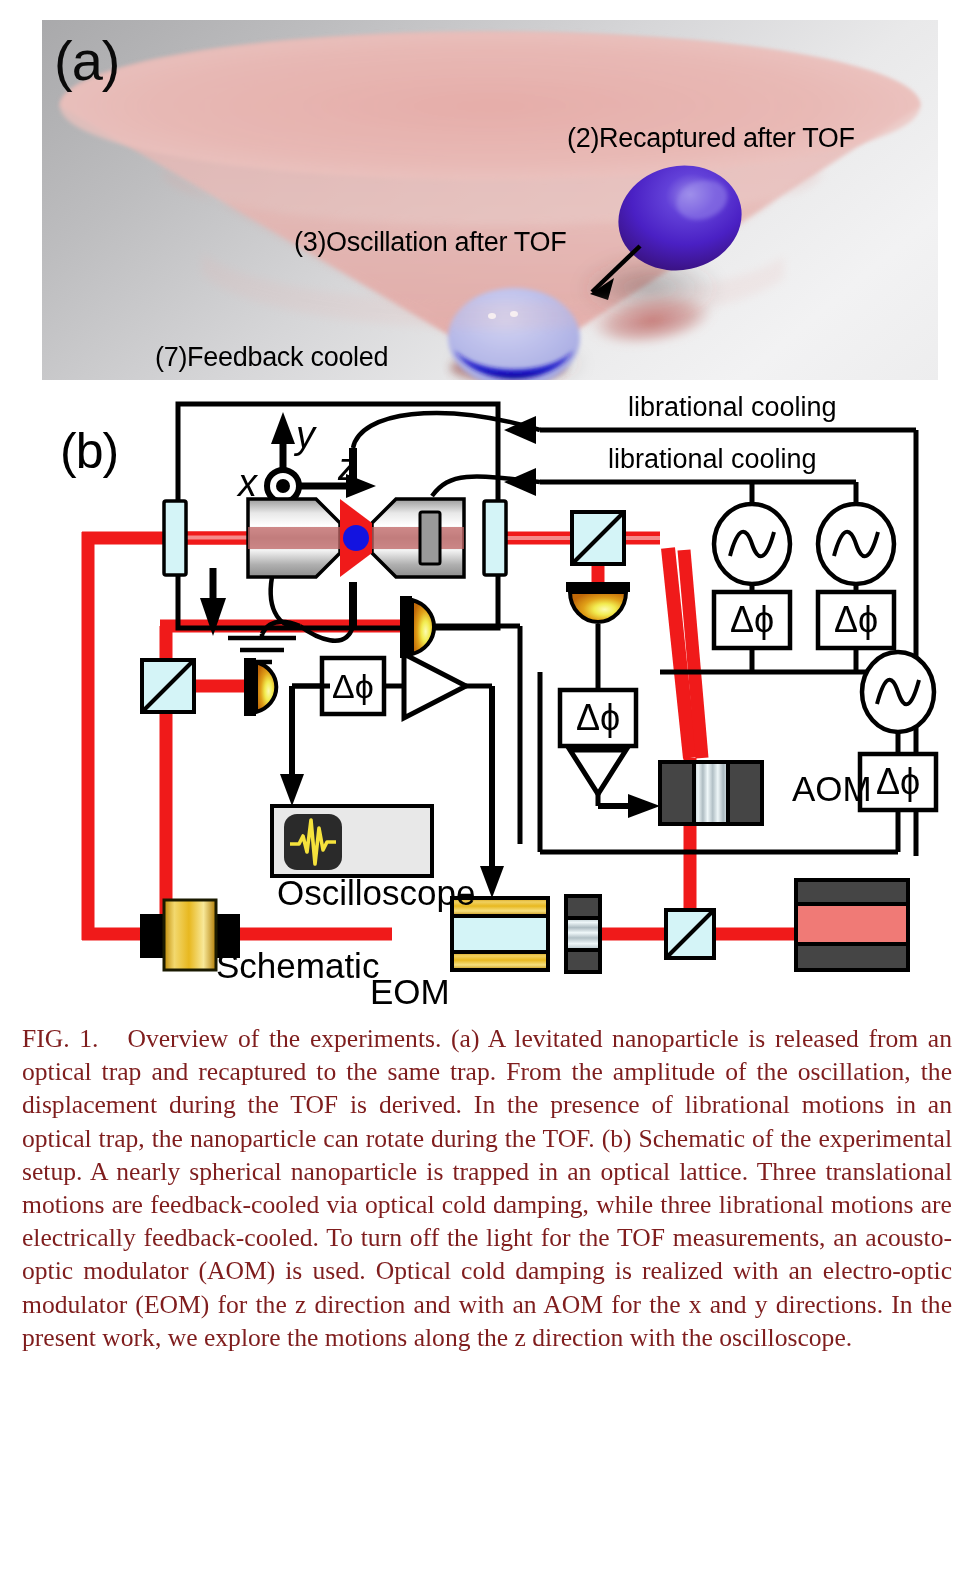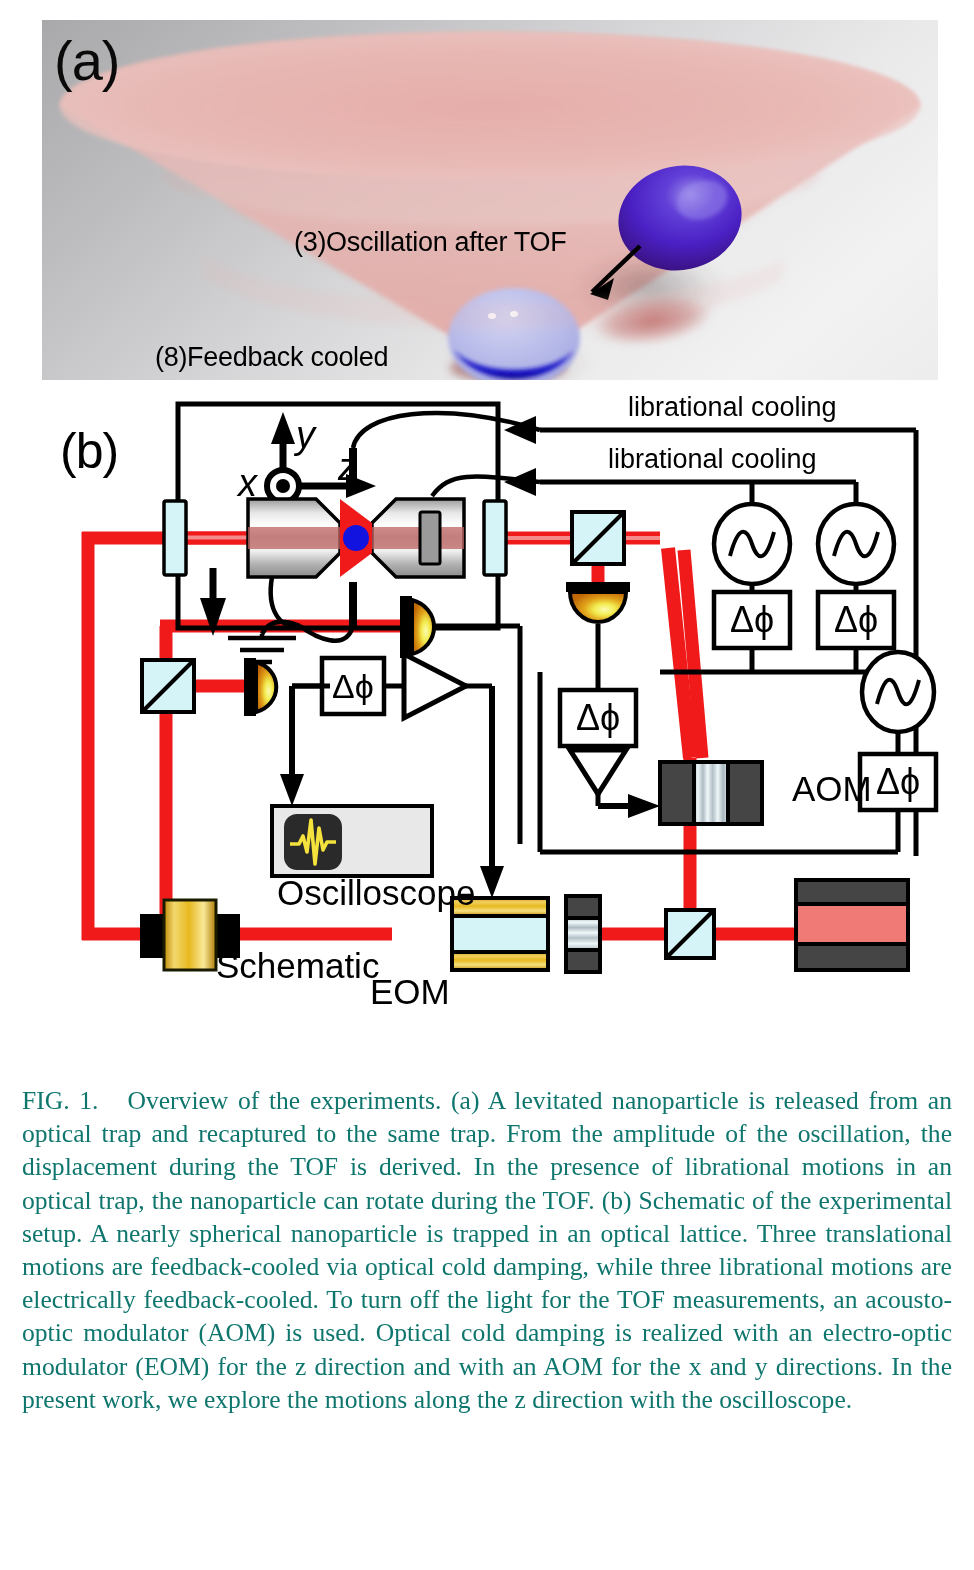--- a/index.html
+++ b/index.html
@@ -19,23 +19,23 @@
   .a-txt-3{left:252px;top:207px;text-align:center;}
 
   
   .panel-b{position:absolute;left:0px;top:386px;width:974px;height:620px;}
   .panel-b svg{position:absolute;left:0;top:0;}
   .lbl-b{position:absolute;left:60px;top:36px;font-family:"Liberation Sans",sans-serif;
     font-size:50px;color:#000;letter-spacing:-1px;}
   .b-txt{position:absolute;font-family:"Liberation Sans",sans-serif;color:#000;white-space:nowrap;}
 
   
-  .caption{position:absolute;left:22px;top:1084px;width:930px;
+  .caption{position:absolute;left:22px;top:1022px;width:930px;
     font-family:"Liberation Serif",serif;font-size:25.6px;line-height:33.2px;
-    color:#0f766e;text-align:justify;text-justify:inter-word;}
+    color:#7f1d1d;text-align:justify;text-justify:inter-word;}
   .fignum{white-space:pre;}
 </style>
 </head>
 <body>
 
 <div class="page">
 
   <div class="panel-a">
     <svg width="896" height="360" viewBox="0 0 896 360">
       <defs>
@@ -113,21 +113,22 @@
         <ellipse cx="472" cy="318" rx="66" ry="50" fill="url(#pgSphColdTop)" filter="url(#pgSoft3)"></ellipse>
         <path d="M 412 330 A 66 50 0 0 0 532 330 A 66 34 0 0 1 412 330 Z" fill="url(#pgSphColdBot)" filter="url(#pgSoft3)"></path>
         <ellipse cx="450" cy="296" rx="4" ry="3" fill="#ffffff" opacity="0.9"></ellipse>
         <ellipse cx="472" cy="294" rx="4" ry="3" fill="#ffffff" opacity="0.9"></ellipse>
       </g>
 
       <path d="M 160 232 A 300 64 0 0 0 742 236 L 742 258 A 300 70 0 0 1 160 254 Z" fill="#e7b6b2" opacity="0.16" filter="url(#pgSoft)"></path>
     </svg>
 
     <div class="lbl-a">(a)</div>
-    <div class="a-txt a-txt-1">(8)Feedback cooled</div>
+    <div class="a-txt a-txt-1">(7)Feedback cooled</div>
+    <div class="a-txt a-txt-2">(2)Recaptured after TOF</div>
     <div class="a-txt a-txt-3">(3)Oscillation after TOF</div>
   </div>
 
   <div class="panel-b">
     <svg width="974" height="620" viewBox="0 0 974 620">
       <defs>
         <linearGradient id="lensGrad" x1="0" y1="0" x2="0" y2="1">
           <stop offset="0%" stop-color="#9a9a9a"></stop>
           <stop offset="18%" stop-color="#e8e8e8"></stop>
           <stop offset="34%" stop-color="#ffffff"></stop>

